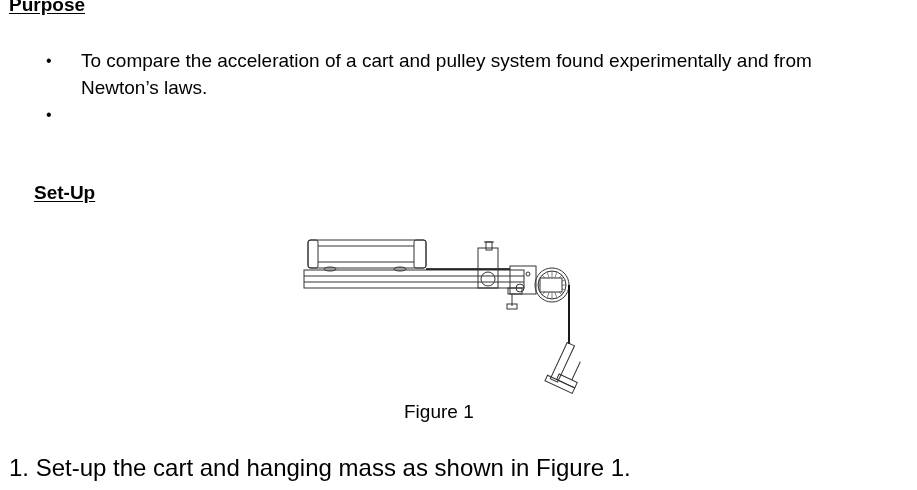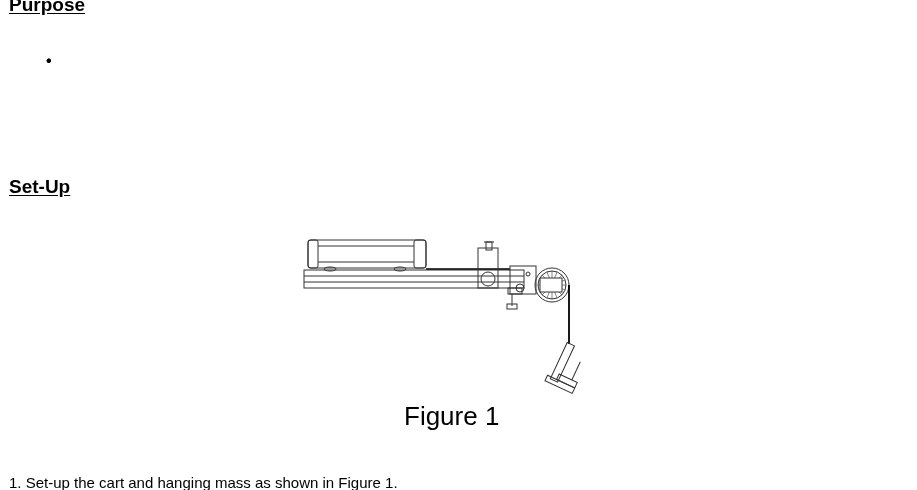--- a/index.html
+++ b/index.html
@@ -1,37 +1,38 @@
 <!DOCTYPE html>
 <html><head>
 <meta charset="utf-8">
 <style>
   html, body { margin:0; padding:0; background:#ffffff; }
   body { width:917px; height:490px; position:relative; overflow:hidden;
          font-family:"Liberation Sans", sans-serif; color:#000; }
   .heading { position:absolute; left:9px; font-weight:bold; font-size:19px;
              text-decoration:underline; text-underline-offset:2px; }
   .h-purpose { top:-6px; }
-  .h-setup { top:176px; }
+  .h-setup { top:182px;margin-left:25px; }
   .bullets { position:absolute; left:0; top:47px; width:917px; }
   .bullet { position:relative; font-size:19px; line-height:27px; }
   .bullet .dot { position:absolute; left:46px; top:0; font-size:16px; }
   .bullet .txt { margin-left:81px; display:block; width:800px; }
   .figure { position:absolute; left:300px; top:236px; width:290px; height:160px; }
-  .caption { position:absolute; left:404px; top:401px; font-size:26px; }
-  .step { position:absolute; left:9px; top:474px; font-size:15px; }
+  .caption { position:absolute; left:404px; top:401px; font-size:19px; }
+  .step { position:absolute; left:9px; top:454px; font-size:24px; }
 </style>
 </head>
 <body>
 
 <div class="heading h-purpose">Purpose</div>
 
 <div class="bullets">
   <div class="bullet">
     <span class="dot">•</span>
+    <span class="txt">To compare the acceleration of a cart and pulley system found experimentally and from Newton’s laws.</span>
   </div>
   <div class="bullet">
     <span class="dot">•</span>
   </div>
 </div>
 
 <div class="heading h-setup">Set-Up</div>
 
 <div class="figure">
   <svg width="290" height="160" viewBox="0 0 290 160" fill="none" stroke="#333" stroke-width="1">

